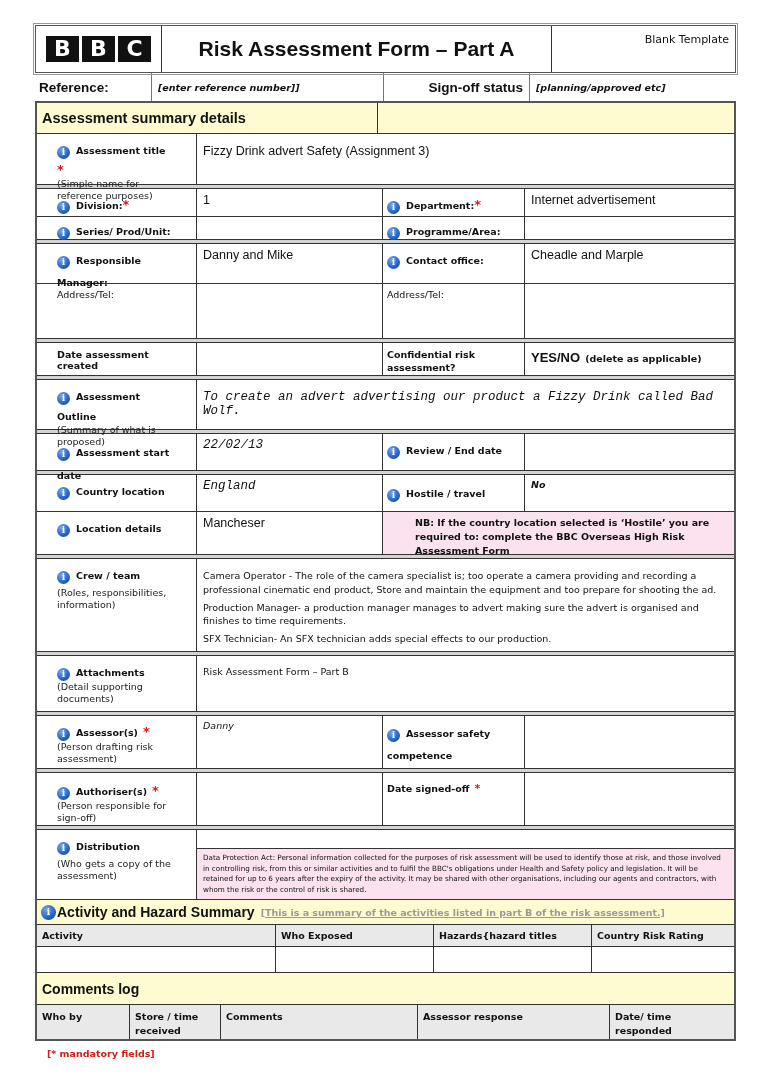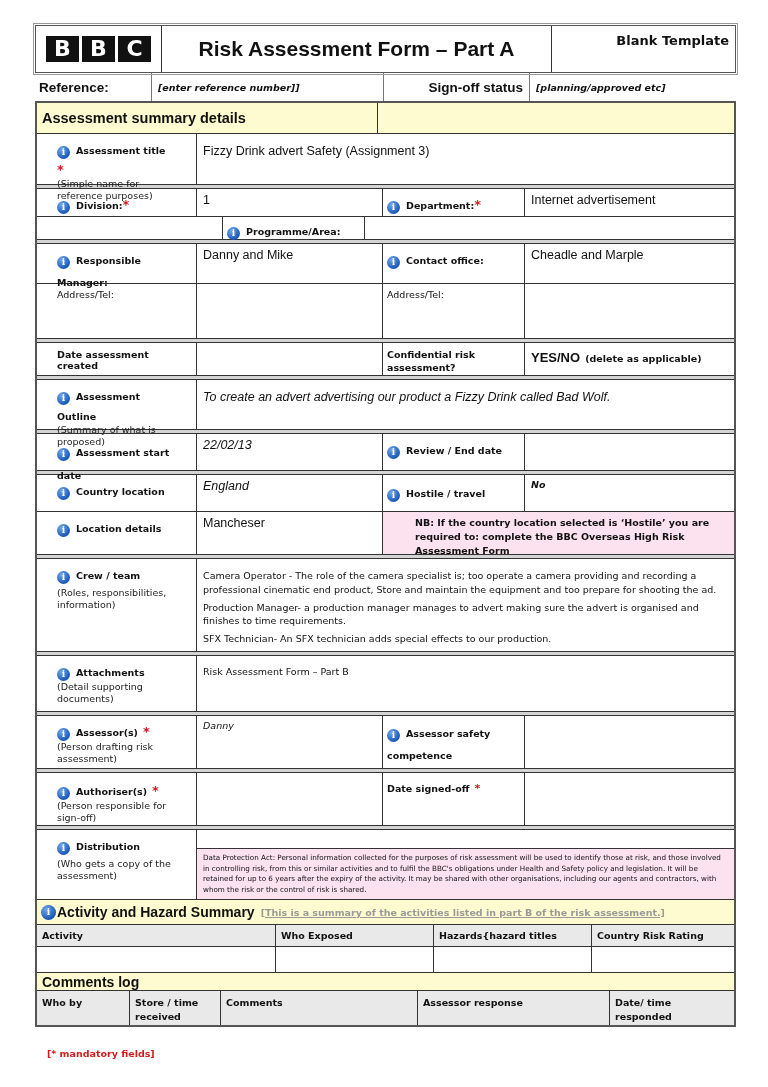--- a/index.html
+++ b/index.html
@@ -6,21 +6,21 @@
   html, body { width: 768px; height: 1087px; background: #ffffff; }
   body { font-family: "DejaVu Sans", sans-serif; color: #111; position: relative; overflow: hidden; }
 
   .page { position: absolute; left: 35px; top: 25px; width: 701px; }
 
   
   .hdr { display: flex; height: 48px; border: 1.5px solid #555; outline: 1px solid #999; outline-offset: 1px; }
   .hdr-logo { width: 126px; border-right: 1px solid #333; display: flex; align-items: center; justify-content: center; gap: 3px; }
   .bbc-box { width: 33px; height: 26px; background: #111; color: #fff; font-family: "DejaVu Sans", sans-serif; font-weight: bold; font-size: 22px; display: flex; align-items: center; justify-content: center; line-height: 1; }
   .hdr-title { width: 390px; border-right: 1px solid #333; display: flex; align-items: center; justify-content: center; font-family: "Liberation Sans", sans-serif; font-weight: bold; font-size: 21px; }
-  .hdr-tag { flex: 1; text-align: right; font-size: 13px; font-weight: bold; padding: 7px 6px 0 0; }
+  .hdr-tag { flex: 1; text-align: right; font-size: 11px; font-weight: normal; padding: 7px 6px 0 0; }
 
   
   .refrow { display: flex; height: 28px; align-items: stretch; }
   .refrow > div { display: flex; align-items: center; }
   .ref-label { width: 117px; font-family: "Liberation Sans", sans-serif; font-weight: bold; font-size: 13.5px; padding-left: 4px; border-right: 1px solid #777; }
   .ref-val { width: 232px; font-style: italic; font-weight: bold; font-size: 9.5px; padding-left: 6px; border-right: 1px solid #777; }
   .so-label { width: 146px; justify-content: flex-end; font-family: "Liberation Sans", sans-serif; font-weight: bold; font-size: 13.5px; padding-right: 6px; border-right: 1px solid #777; }
   .so-val { flex: 1; font-style: italic; font-weight: bold; font-size: 9.5px; padding-left: 6px; }
 
   
@@ -37,39 +37,39 @@
   .sep { height: 4px; background: #d4d4d4; border-bottom: 1px solid #333; }
   .c1 { width: 160px; border-right: 1px solid #333; padding: 3px 20px; }
   .c2 { width: 186px; border-right: 1px solid #333; padding: 4px 6px; }
   .c3 { width: 142px; border-right: 1px solid #333; padding: 3px 4px; }
   .c4 { flex: 1; padding: 4px 6px; }
   .cwide { flex: 1; padding: 10px 6px; }
 
   .lbl { font-weight: bold; font-size: 9.5px; }
   .sub { font-size: 9.5px; color: #222; display: block; line-height: 1.3; }
   .val { font-family: "Liberation Sans", sans-serif; font-size: 12.5px; }
-  .val.it { font-style: italic; }
+  .val.it { font-style: italic; font-family: Liberation Mono, monospace; }
   .small { font-size: 9.5px; }
   .req { color: #d21c1c; font-weight: bold; font-size: 13px; }
 
   .info { display: inline-block; width: 13px; height: 13px; border-radius: 50%; background: radial-gradient(circle at 35% 30%, #6fa6ea, #1a58b8 70%); color: #fff; font-size: 9px; font-weight: bold; text-align: center; line-height: 13px; vertical-align: -1px; margin-right: 6px; font-family: "DejaVu Serif", serif; }
 
   .note-pink { font-weight: bold; font-size: 9.5px; line-height: 1.45; padding-left: 32px; }
   .dp { font-size: 7.2px; line-height: 1.45; padding: 4px 6px; }
 
   .crew p { font-size: 9.5px; line-height: 1.45; margin-bottom: 4px; }
 
   
   .act-title { height: 25px; display: flex; align-items: center; padding-left: 4px; border-bottom: 1px solid #333; }
   .act-title .big { font-family: "Liberation Sans", sans-serif; font-weight: bold; font-size: 14px; margin-left: 1px; }
   .act-title .gray { font-weight: bold; font-size: 9.5px; color: #9a9a9a; margin-left: 6px; text-decoration: underline; }
   .tcol { border-right: 1px solid #333; padding: 0 5px; font-weight: bold; font-size: 9.5px; display: flex; align-items: center; }
   .tcol:last-child { border-right: none; }
 
-  .cl-title { height: 18px; display: flex; align-items: center; padding-left: 5px; font-family: "Liberation Sans", sans-serif; font-weight: bold; font-size: 14px; border-bottom: 1px solid #333; }
+  .cl-title { height: 32px; display: flex; align-items: center; padding-left: 5px; font-family: "Liberation Sans", sans-serif; font-weight: bold; font-size: 14px; border-bottom: 1px solid #333; }
 
   .mandatory { position: absolute; left: 47px; top: 1048px; color: #d21c1c; font-weight: bold; font-size: 9.5px; }
 </style>
 </head>
 <body>
 
 <div class="page">
 
   <div class="hdr">
     <div class="hdr-logo">
@@ -109,20 +109,21 @@
           <div style="margin-top:2px;"><span class="info">i</span><span class="lbl">Division:</span><span class="req">*</span></div>
         </div>
       <div class="c2 val">1</div>
       <div class="c3">
           <div style="margin-top:2px;"><span class="info">i</span><span class="lbl">Department:</span><span class="req">*</span></div>
         </div>
       <div class="c4 val">Internet advertisement</div>
     </div>
 
     <div class="row" style="height:23px;">
+      <div class="c1"><span class="info">i</span><span class="lbl">Series/ Prod/Unit:</span></div>
       <div class="c2 val"></div>
       <div class="c3"><span class="info">i</span><span class="lbl">Programme/Area:</span></div>
       <div class="c4 val"></div>
     </div>
     <div class="sep"></div>
 
     <div class="row" style="height:40px;">
       <div class="c1">
           <div style="margin-top:1px;line-height:1.4;"><span class="info">i</span><span class="lbl">Responsible Manager:</span></div>
         </div>

